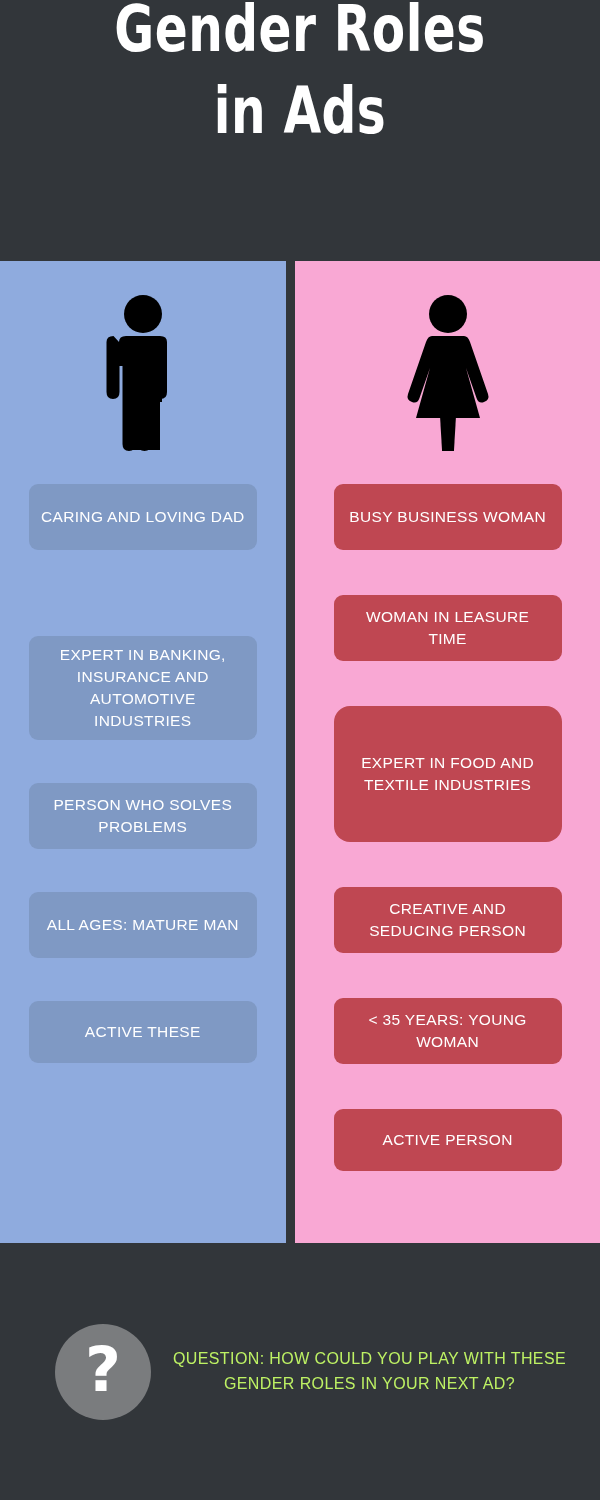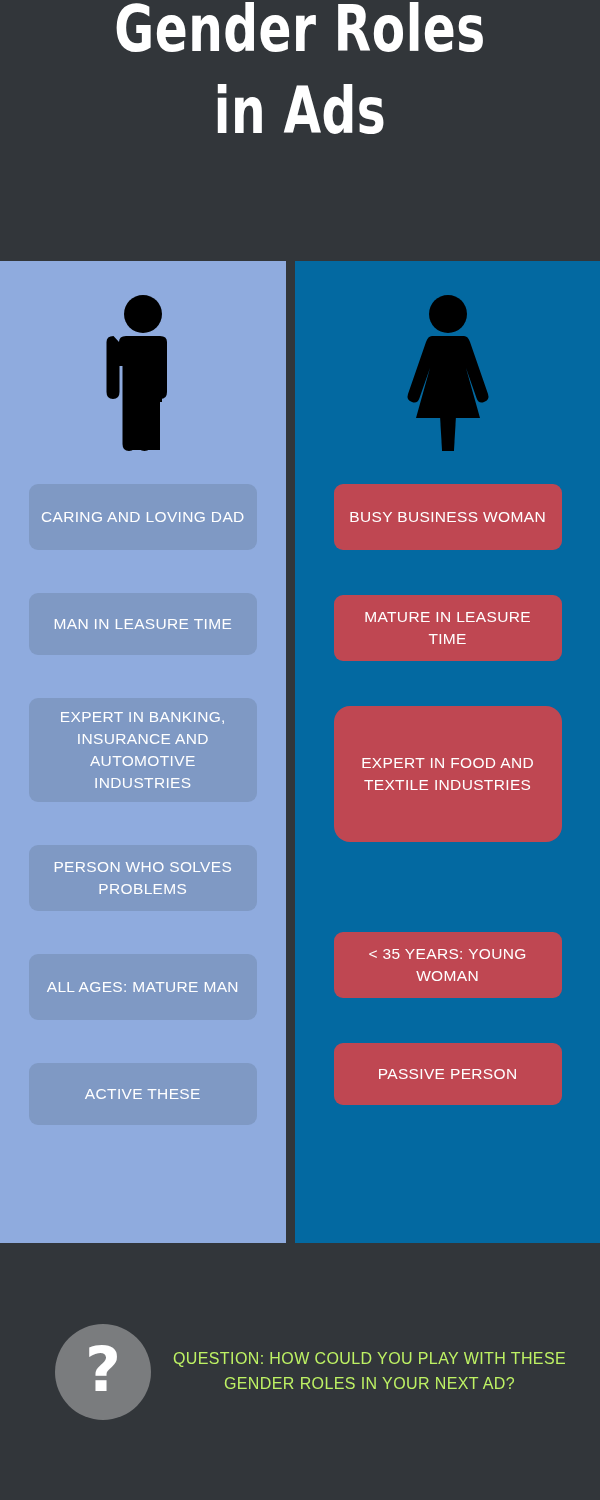--- a/index.html
+++ b/index.html
@@ -45,21 +45,21 @@
     display:flex;
   }
   .col {
     position:relative;
     height:100%;
     display:flex; flex-direction:column;
     align-items:center;
   }
   .col-left  { width:297px; background:#8fabde; }
   .divider   { width:10px; background:#32363a; height:100%; }
-  .col-right { width:317px; background:#0369a1; }
+  .col-right { width:317px; background:#f9a8d4; }
 
   
   .icon-slot {
     height:223px;
     display:flex; align-items:center; justify-content:center;
     width:100%;
   }
   .icon-slot svg { display:block; }
 
   
@@ -147,21 +147,20 @@
         <svg width="74" height="158" viewBox="0 0 74 158" aria-hidden="true">
           <circle cx="37" cy="20" r="19" fill="#000"></circle>
           <path fill="#000" d="M13 48 Q13 42 20 42 H54 Q61 42 61 48 V98 Q61 105 54.5 105 Q48 105 48 98 V72 H45 V150 Q45 157 38.5 157 Q32 157 32 150 V107 H29.5 V150 Q29.5 157 23 157 Q16.5 157 16.5 150 V72 H13.5 V98 Q13.5 105 7 105 Q0.5 105 0.5 98 V48 Q0.5 42 7.5 42 Z"></path>
           <rect x="18" y="46" width="38" height="62" fill="#000"></rect>
           <rect x="20" y="100" width="34" height="56" fill="#000"></rect>
         </svg>
       </div>
       <div class="pill-stack">
         <div class="pill h-2line">CARING AND LOVING DAD</div>
         <div class="gap-sm"></div>
-        <div class="pill h-1line">MAN IN LEASURE TIME</div>
         <div class="gap-sm"></div>
         <div class="pill h-4line">EXPERT IN BANKING, INSURANCE AND AUTOMOTIVE INDUSTRIES</div>
         <div class="gap-sm"></div>
         <div class="pill h-2line">PERSON WHO SOLVES PROBLEMS</div>
         <div class="gap-sm"></div>
         <div class="pill h-2line">ALL AGES: MATURE MAN</div>
         <div class="gap-sm"></div>
         <div class="pill h-1line">ACTIVE THESE</div>
       </div>
     </div>
@@ -173,28 +172,29 @@
         <svg width="84" height="158" viewBox="0 0 84 158" aria-hidden="true">
           <circle cx="42" cy="20" r="19" fill="#000"></circle>
           <path fill="#000" d="M42 42 H26 Q22 42 20 48 L2 100 Q0 106 6 108 Q11.5 110 13.5 104 L24 74 L10 124 H74 L60 74 L70.5 104 Q72.5 110 78 108 Q84 106 82 100 L64 48 Q62 42 58 42 Z"></path>
           <path fill="#000" d="M34 122 H50 L48 156 H36 Z"></path>
           <rect x="36" y="120" width="12" height="37" fill="#000"></rect>
         </svg>
       </div>
       <div class="pill-stack">
         <div class="pill h-2line">BUSY BUSINESS WOMAN</div>
         <div class="gap-md"></div>
-        <div class="pill h-2line">MATURE IN LEASURE TIME</div>
+        <div class="pill h-2line">WOMAN IN LEASURE TIME</div>
         <div class="gap-md"></div>
         <div class="pill h-3line">EXPERT IN FOOD AND TEXTILE INDUSTRIES</div>
         <div class="gap-md"></div>
+        <div class="pill h-2line">CREATIVE AND SEDUCING PERSON</div>
         <div class="gap-md"></div>
         <div class="pill h-2line">&lt; 35 YEARS: YOUNG WOMAN</div>
         <div class="gap-md"></div>
-        <div class="pill h-1line">PASSIVE PERSON</div>
+        <div class="pill h-1line">ACTIVE PERSON</div>
       </div>
     </div>
   </div>
 
   <div class="footer">
     <div class="qmark">
       <span>?</span>
     </div>
     <div class="question-text">QUESTION: HOW COULD YOU PLAY WITH THESE GENDER ROLES IN YOUR NEXT AD?</div>
   </div>

